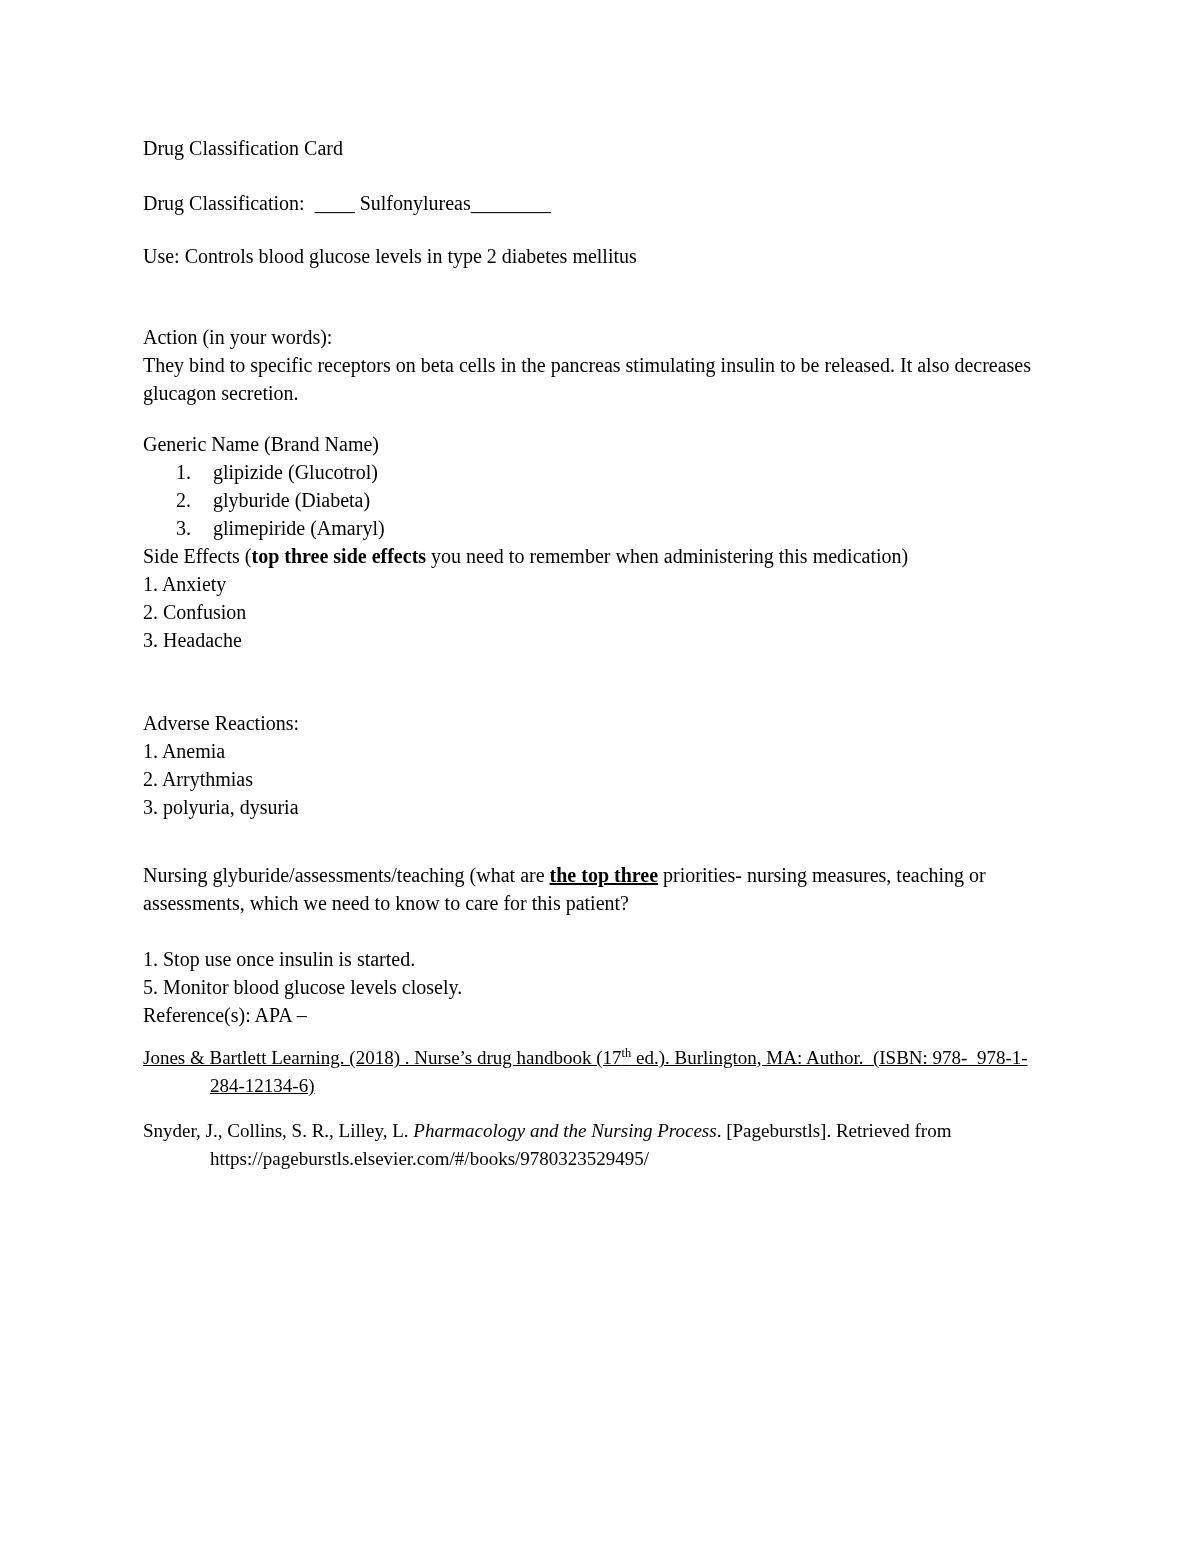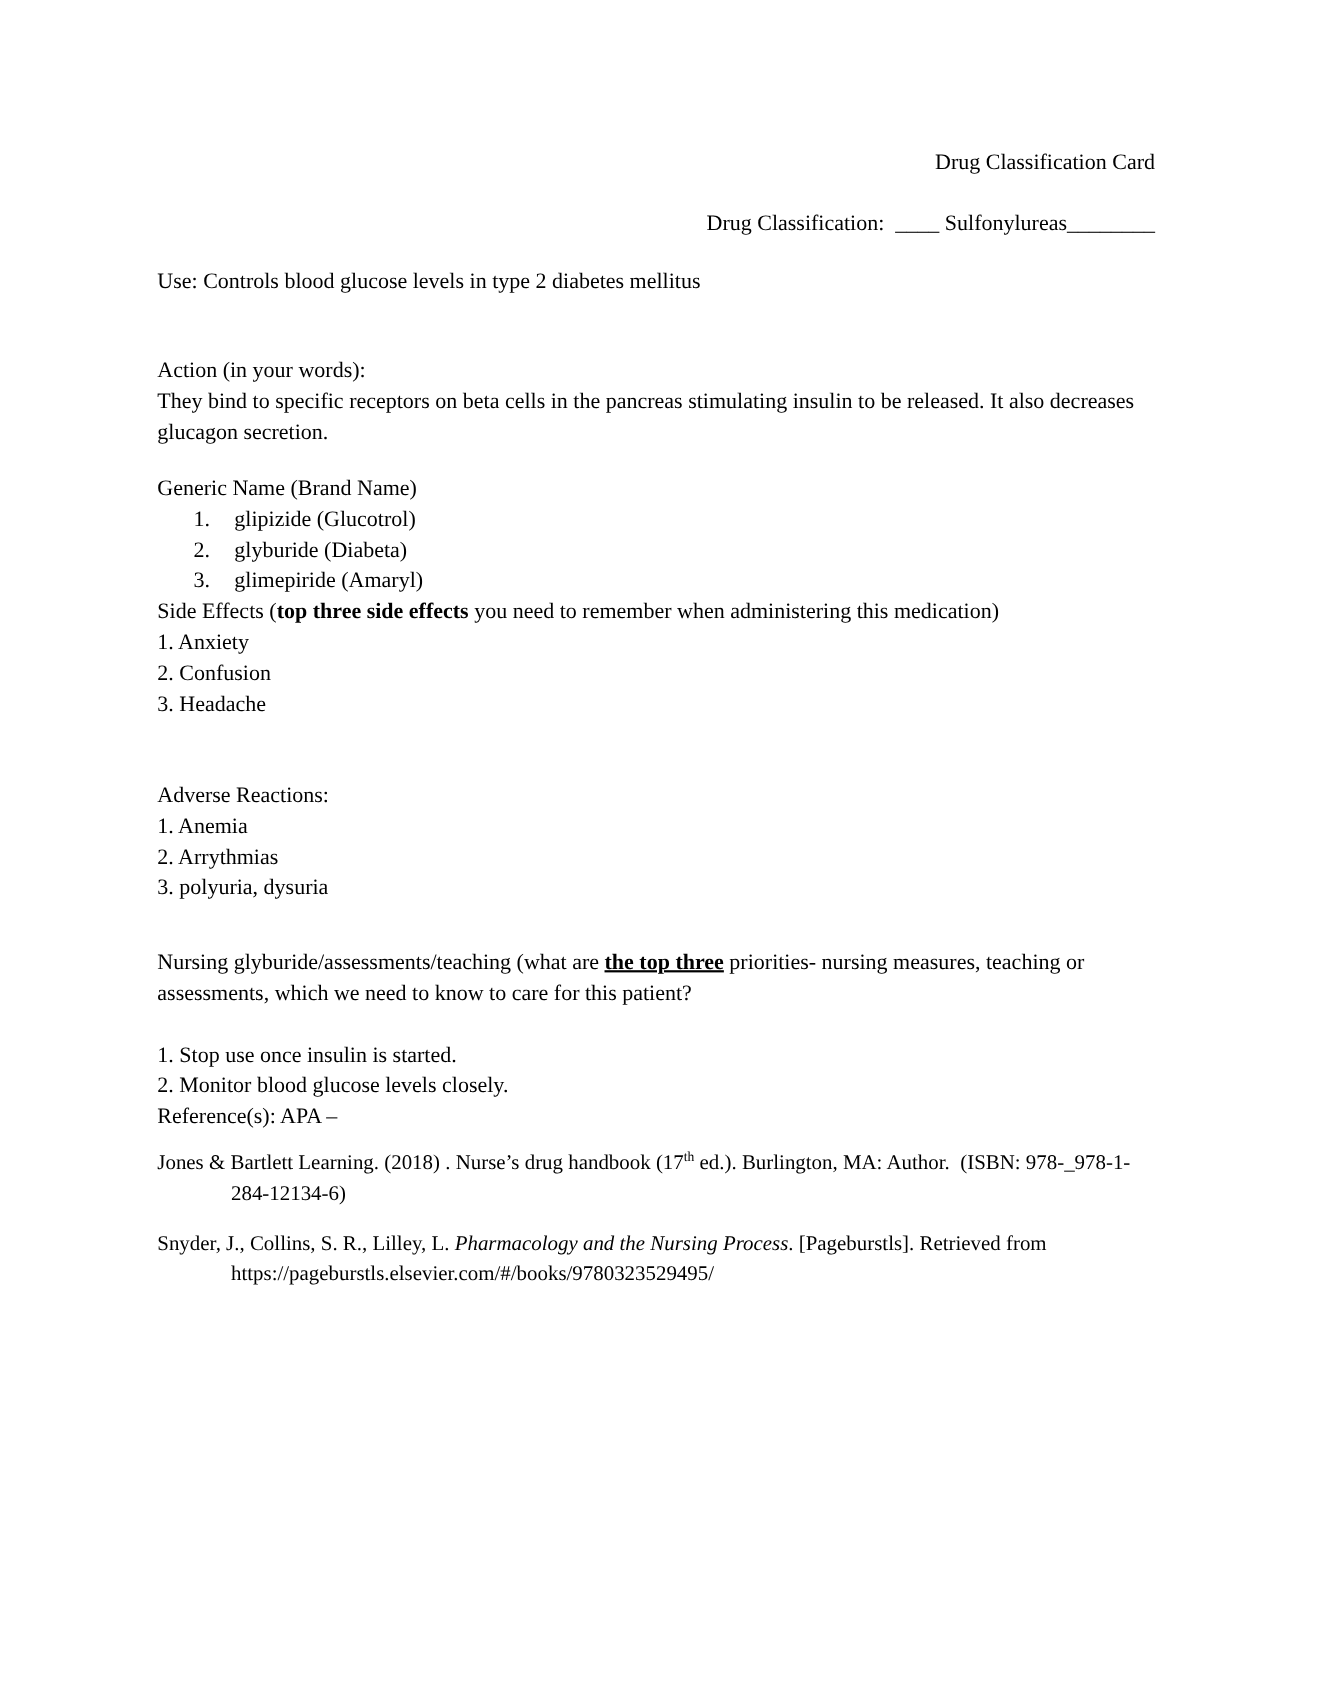--- a/index.html
+++ b/index.html
@@ -14,37 +14,37 @@
     background: #ffffff;
     color: #000000;
     font-family: "Liberation Serif", "DejaVu Serif", serif;
     font-size: 20px;
     line-height: 28px;
     box-sizing: border-box;
     padding: 134px 150px 0 143px;
   }
   p, div.row { margin: 0; padding: 0; }
   .bind { white-space: pre-wrap; }
-  .center { text-align: right; }
+  .center { text-align: left; }
   .b { font-weight: bold; }
   .bu { font-weight: bold; text-decoration: underline; }
   .i { font-style: italic; text-align: right; }
   .sup { vertical-align: super; font-size: 0.65em; line-height: 0; }
 
   .mb-title   { margin-bottom: 27px; }
   .mb-class   { margin-bottom: 25px; }
   .mb-use     { margin-bottom: 53px; }
   .mb-action  { margin-bottom: 23px; }
   .mb-generic { margin-bottom: 53px; }
   .mb-se      { margin-bottom: 55px; }
   .mb-adv     { margin-bottom: 40px; }
   .mb-nurh    { margin-bottom: 28px; }
   .mb-nuri    { margin-bottom: 51px; }
   .mb-refh    { margin-bottom: 15px; }
-  .mb-ref1    { margin-bottom: 17px; }
+  .mb-ref1    { margin-bottom: 17px; text-decoration: underline; }
 
   .gn-row .gn-num {
     display: inline-block;
     margin-left: 33px;
     width: 37px;
   }
   .refs {
     font-size: 19px;
     line-height: 28px;
   }
@@ -84,21 +84,21 @@
   <p><span class="bind">Adverse Reactions:</span></p>
   <div>
     <p><span class="bind">1. Anemia</span></p>
     <p><span class="bind">2. Arrythmias</span></p>
     <p class="mb-adv"><span class="bind">3. polyuria, dysuria</span></p>
   </div>
 
   <p class="mb-nurh"><span class="bind">Nursing glyburide/assessments/teaching (what are </span><span class="bu bind">the top three</span><span class="bind"> priorities- nursing measures, teaching or assessments, which we need to know to care for this patient?</span></p>
   <div>
     <p><span class="bind">1. Stop use once insulin is started.</span></p>
-    <p><span class="bind">2. Monitor blood glucose levels closely.</span></p>
+    <p><span class="bind">5. Monitor blood glucose levels closely.</span></p>
   </div>
 
   <p class="mb-refh"><span class="bind">Reference(s): APA –</span></p>
 
   <div class="refs">
     <p class="ref mb-ref1"><span class="bind">Jones &amp; Bartlett Learning. (2018) . Nurse’s drug handbook (17</span><span class="sup bind">th</span><span class="bind"> ed.). Burlington, MA: Author.  (ISBN: 978-_978-1-284-12134-6)</span></p>
     <p class="ref"><span class="bind">Snyder, J., Collins, S. R., Lilley, L. </span><span class="i bind">Pharmacology and the Nursing Process</span><span class="bind">. [Pageburstls]. Retrieved from https://pageburstls.elsevier.com/#/books/9780323529495/</span></p>
   </div>
 
 </div>

